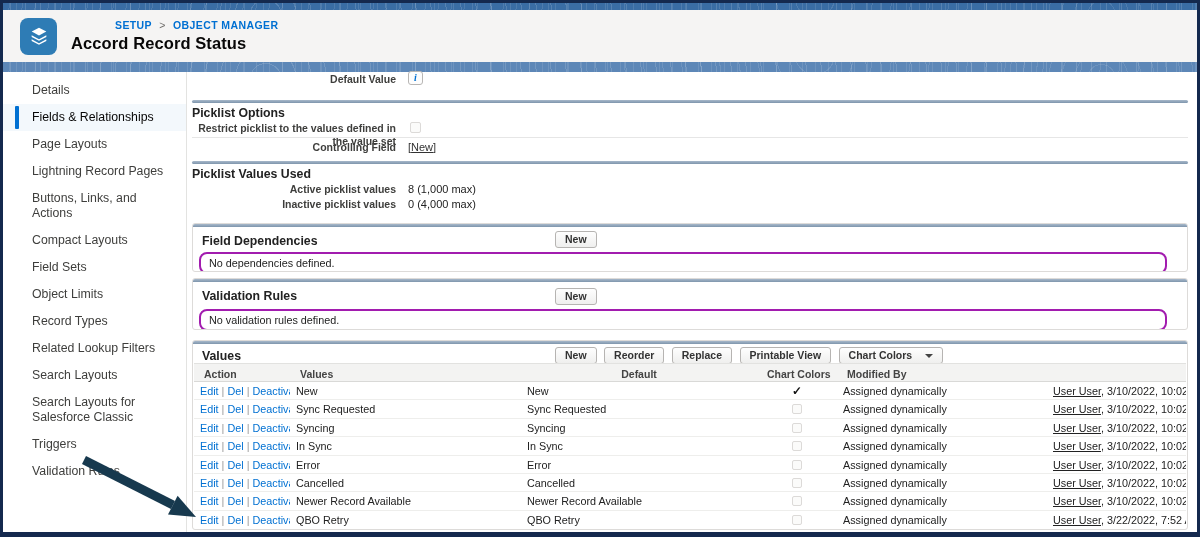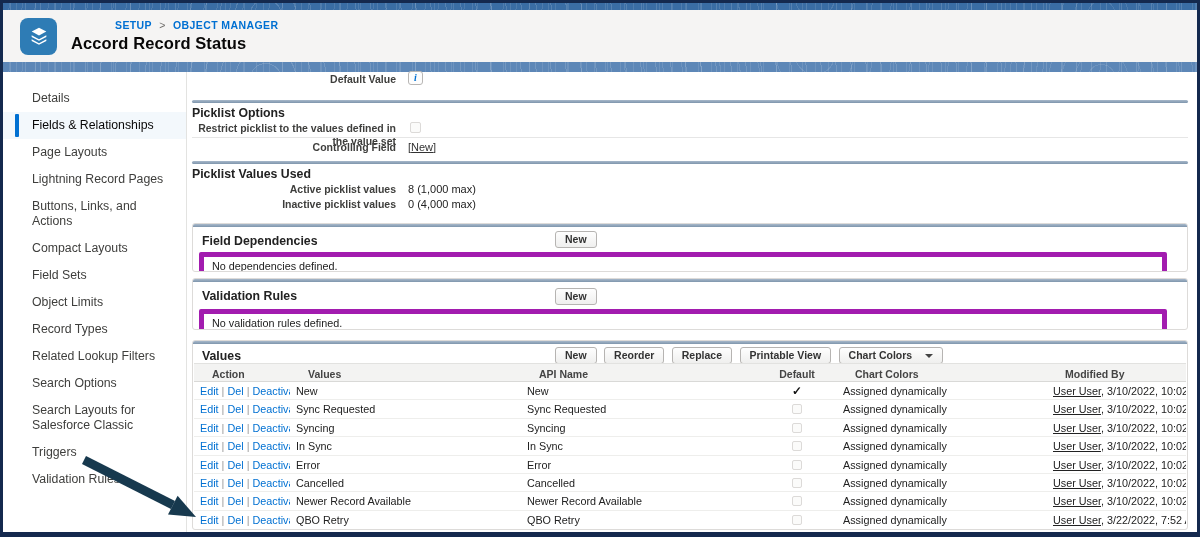--- a/index.html
+++ b/index.html
@@ -20,21 +20,21 @@
   
   .hdr { position:absolute; left:3px; right:3px; top:10px; height:52px; background:#f5f4f3; display:flex; align-items:center; padding-left:17px; }
   .obj-icon { width:37px; height:37px; border-radius:8px; background:#2e7cb5; margin-right:14px; display:flex; align-items:center; justify-content:center; flex:0 0 auto; }
   .crumb { font-size:10.5px; font-weight:bold; letter-spacing:.4px; color:#0070d2;margin-left:44px; }
   .crumb a { color:#0070d2; text-decoration:none; cursor:pointer; }
   .crumb .sep { color:#706e6b; margin:0 4px; font-weight:normal; }
   .ptitle { font-size:16.5px; font-weight:bold; color:#080707; margin-top:3px; letter-spacing:.1px; }
 
   
   .bodyarea { position:absolute; left:3px; right:3px; top:72px; bottom:5px; background:#fff; }
-  .sidebar { position:absolute; left:0; top:0; bottom:0; width:184px; background:#fff; border-right:1px solid #e3e3e1; padding-top:13px; }
+  .sidebar { position:absolute; left:0; top:0; bottom:0; width:184px; background:#fff; border-right:1px solid #e3e3e1; padding-top:5px; }
   .nav-item { padding:6px 12px 6px 29px; font-size:12.3px; line-height:15px; color:#3e3e3c; cursor:pointer; }
   .nav-item.active { font-weight:normal; color:#080707; background:#f3f8fc; position:relative; }
   .nav-item.active::before { content:""; position:absolute; left:12px; top:2px; bottom:2px; width:4px; background:#0070d2; border-radius:1px; }
 
   .main { position:absolute; left:185px; right:0; top:0; bottom:0; background:#fff; }
 
   
   .frow { position:absolute; left:0; right:9px; height:15px; }
   .flabel { position:absolute; left:0; width:208px; text-align:right; font-size:10.5px; font-weight:bold; color:#3e3e3c; line-height:13px; }
   .fval  { position:absolute; left:220px; font-size:11px; color:#222; line-height:13px; }
@@ -47,27 +47,27 @@
   .bracket-link { font-size:11px; color:#333; }
   .bracket-link a { color:#333; text-decoration:underline; cursor:pointer; }
 
   
   .panel { position:absolute; left:4px; right:9px; background:#fff; border:1px solid #dddbd9; border-radius:3px; overflow:hidden; }
   .panel-bar { height:3px; background:linear-gradient(180deg,#a7b8ca,#7e95ac); }
   .panel-title { position:absolute; left:9px; top:10px; font-size:12.3px; font-weight:bold; color:#222; }
   .panel-btns { position:absolute; left:362px; top:5px; white-space:nowrap; }
   .btn { display:inline-block; height:17px; line-height:15px; padding:0 9px; font-size:10.5px; font-weight:bold; color:#333; background:linear-gradient(#fefefe,#efefee); border:1px solid #b6b4b2; border-radius:3px; margin-right:3px; cursor:pointer; font-family:"Liberation Sans", sans-serif; }
   .btn .caret { display:inline-block; width:0; height:0; border-left:4px solid transparent; border-right:4px solid transparent; border-top:4px solid #444; margin-left:13px; vertical-align:1px; }
-  .panel-msg { position:absolute; left:6px; right:20px; border:5px solid #a21caf; border-radius:2px; background:#fff; font-size:10.8px; color:#222; padding:3px 8px; }
+  .panel-msg { position:absolute; left:6px; right:20px; border:2px solid #a21caf; border-radius:8px; background:#fff; font-size:10.8px; color:#222; padding:3px 8px; }
 
   
   .vtable { position:absolute; left:1px; right:1px; top:22px; }
   .thead, .trow { display:grid; grid-template-columns:96px 231px 236px 80px 210px 1fr; }
   .thead { height:19px; background:#f3f3f2; border-top:1px solid #e2e2e0; border-bottom:1px solid #d9d9d7; }
-  .thead > div { font-size:10.5px; font-weight:bold; color:#444; padding:4px 0 0 18px; overflow:hidden; white-space:nowrap; }
+  .thead > div { font-size:10.5px; font-weight:bold; color:#444; padding:4px 0 0 10px; overflow:hidden; white-space:nowrap; }
   .trow { height:18.4px; border-bottom:1px solid #eeeeec; }
   .trow > div { font-size:10.8px; color:#222; padding:3px 0 0 6px; overflow:hidden; white-space:nowrap; }
   .c-def { text-align:center; padding-left:0 !important; }
   .thead .c-def { padding-left:0; }
   .acts a { color:#0070d2; text-decoration:none; cursor:pointer; }
   .acts .pipe { color:#9b9b9b; margin:0 3px; }
   .check { font-size:12px; font-weight:bold; color:#111; line-height:12px; }
   .cb-t { width:10px; height:10px; margin-top:1px; }
   .mod a { color:#222; text-decoration:underline; cursor:pointer; }
 
@@ -107,21 +107,21 @@
       <div class="nav-item">Details</div>
       <div class="nav-item active">Fields &amp; Relationships</div>
       <div class="nav-item">Page Layouts</div>
       <div class="nav-item">Lightning Record Pages</div>
       <div class="nav-item">Buttons, Links, and Actions</div>
       <div class="nav-item">Compact Layouts</div>
       <div class="nav-item">Field Sets</div>
       <div class="nav-item">Object Limits</div>
       <div class="nav-item">Record Types</div>
       <div class="nav-item">Related Lookup Filters</div>
-      <div class="nav-item">Search Options</div>
+      <div class="nav-item">Search Layouts</div>
       <div class="nav-item">Search Layouts for Salesforce Classic</div>
       <div class="nav-item">Triggers</div>
       <div class="nav-item">Validation Rules</div>
     </nav>
 
     <main class="main">
 
       <div class="frow" style="top:1px">
         <div class="flabel">Default Value</div>
         <div class="fval" style="left:220px; top:-2px">
@@ -182,21 +182,20 @@
           <span class="btn">Reorder</span>
           <span class="btn">Replace</span>
           <span class="btn">Printable View</span>
           <span class="btn"><span>Chart Colors</span><span class="caret"></span></span>
         </div>
 
         <div class="vtable">
           <div class="thead">
             <div>Action</div>
             <div>Values</div>
-            <div>API Name</div>
             <div class="c-def">Default</div>
             <div>Chart Colors</div>
             <div>Modified By</div>
           </div>
 
           <div class="trow">
             <div class="acts"><a>Edit</a><span class="pipe">|</span><a>Del</a><span class="pipe">|</span><a>Deactivate</a></div>
             <div>New</div>
             <div>New</div>
             <div class="c-def"><span class="check">✓</span></div>

